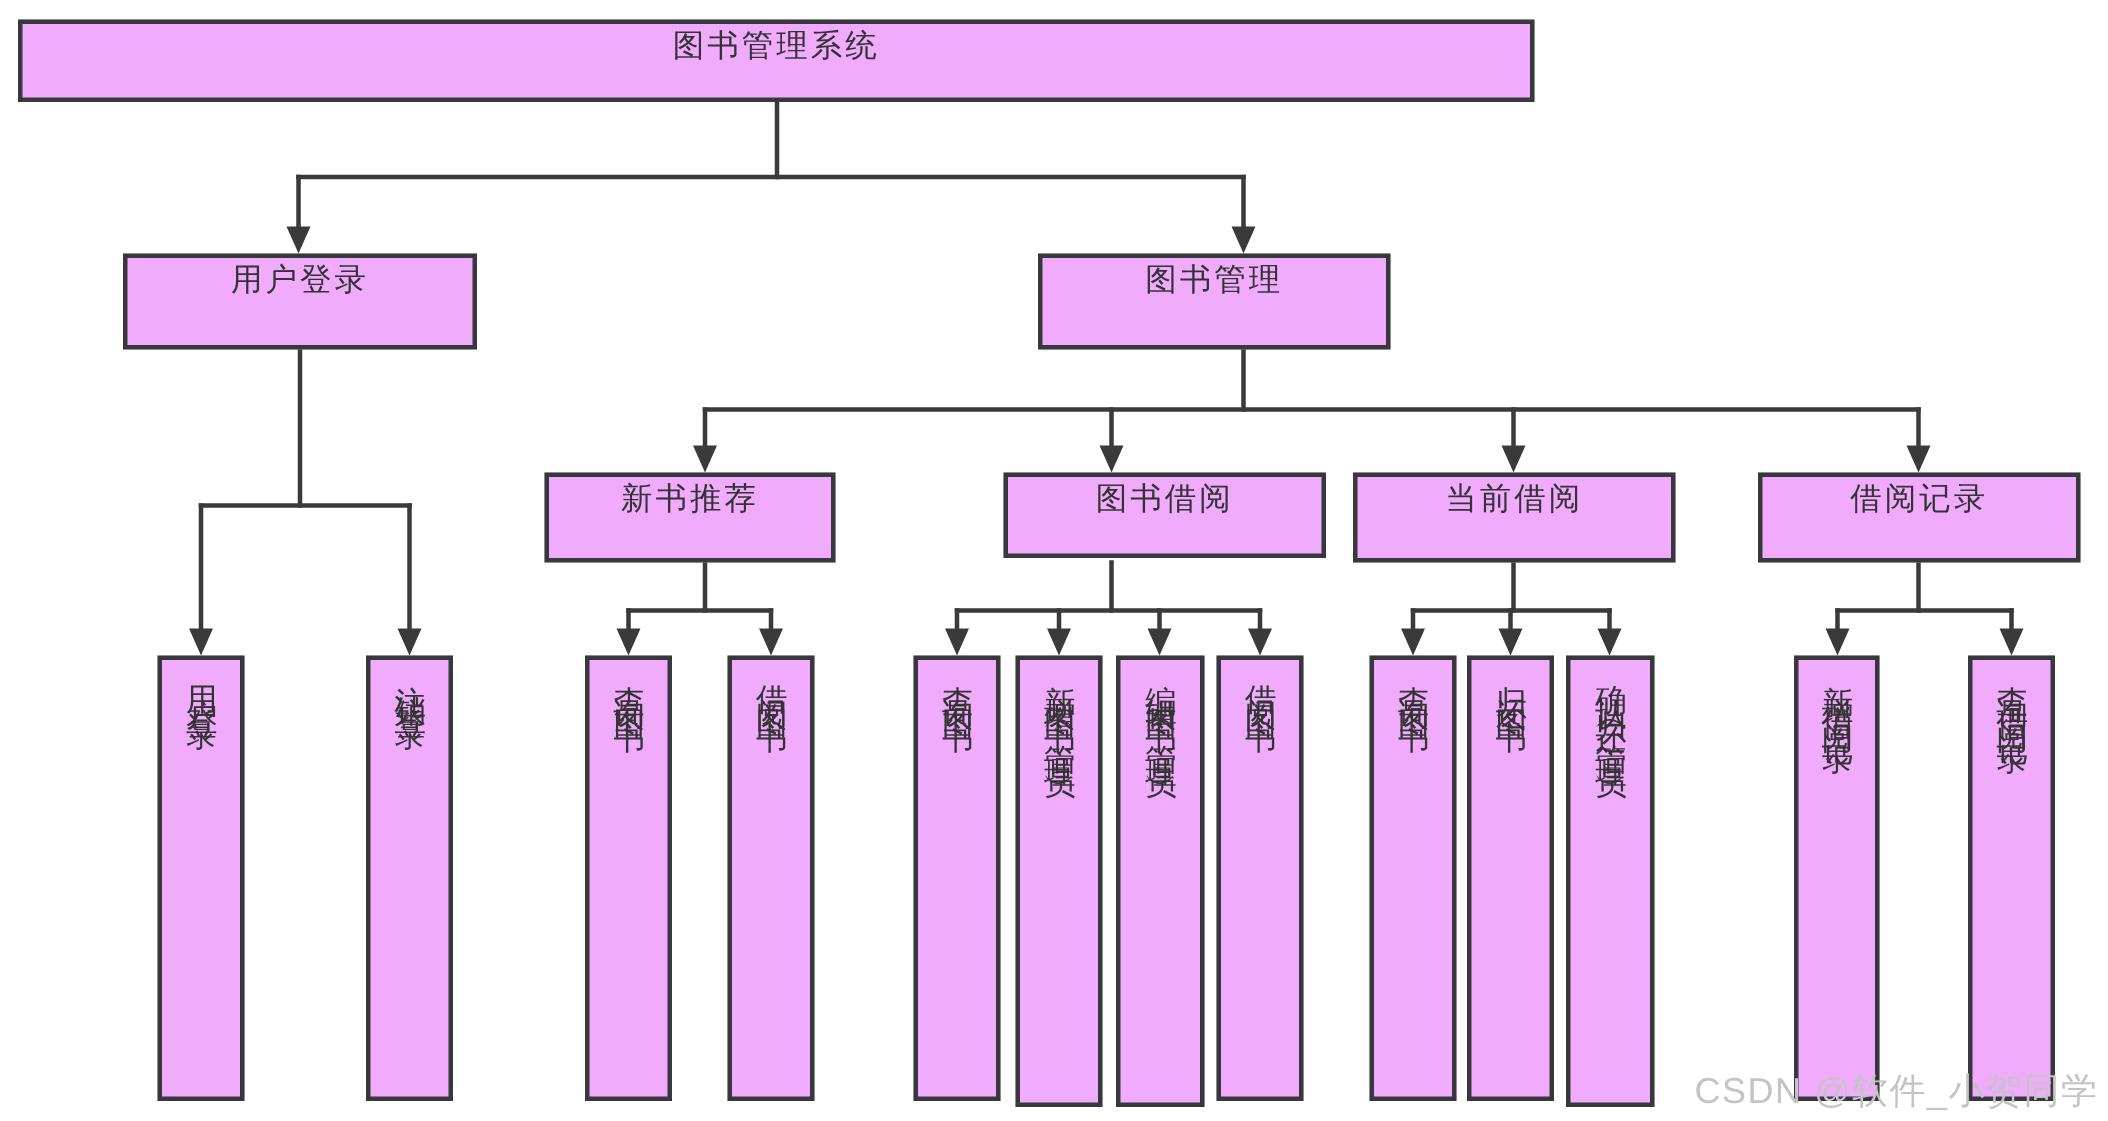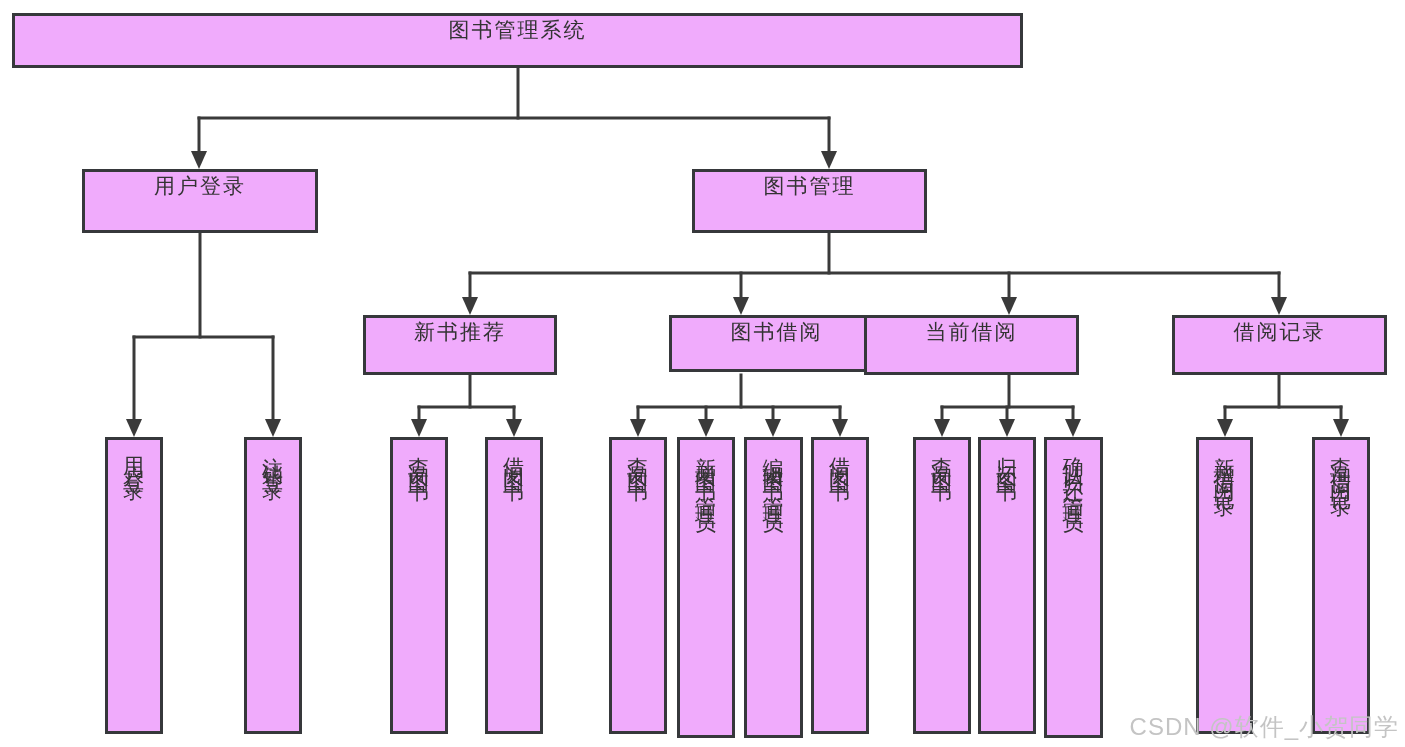--- a/index.html
+++ b/index.html
@@ -47,21 +47,21 @@
     white-space: normal;
   }
   
   .pos-root   { left: 12px;   top: 13px;  width: 1011px; height: 55px; }
   
   .pos-l2-0   { left: 82px;   top: 169px; width: 236px;  height: 64px; }
   .pos-l2-1   { left: 692px;  top: 169px; width: 235px;  height: 64px; }
   
   .pos-l3-0   { left: 363px;  top: 315px; width: 194px;  height: 60px; }
   .pos-l3-1   { left: 633px;  top: 315px; width: 215px;  height: 57px; margin-left: 36px; }
-  .pos-l3-2   { left: 864px;  top: 315px; width: 215px;  height: 60px; }
+  .pos-l3-2   { left: 902px;  top: 315px; width: 215px;  height: 60px; }
   .pos-l3-3   { left: 1172px; top: 315px; width: 215px;  height: 60px; }
   
   .pos-lf-0   { left: 105px;  top: 437px; width: 58px;   height: 297px; }
   .pos-lf-1   { left: 244px;  top: 437px; width: 58px;   height: 297px; }
   .pos-lf-2   { left: 390px;  top: 437px; width: 58px;   height: 297px; }
   .pos-lf-3   { left: 485px;  top: 437px; width: 58px;   height: 297px; }
   .pos-lf-4   { left: 609px;  top: 437px; width: 58px;   height: 297px; }
   .pos-lf-5   { left: 677px;  top: 437px; width: 58px;   height: 301px; }
   .pos-lf-6   { left: 744px;  top: 437px; width: 59px;   height: 301px; }
   .pos-lf-7   { left: 811px;  top: 437px; width: 58px;   height: 297px; }

